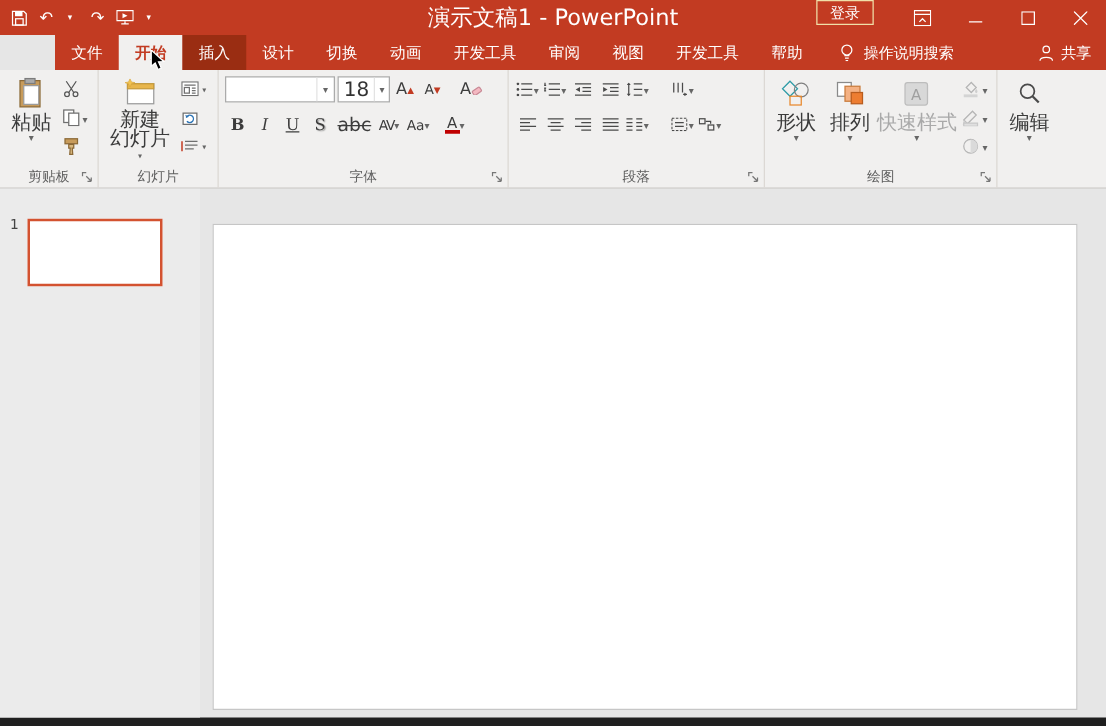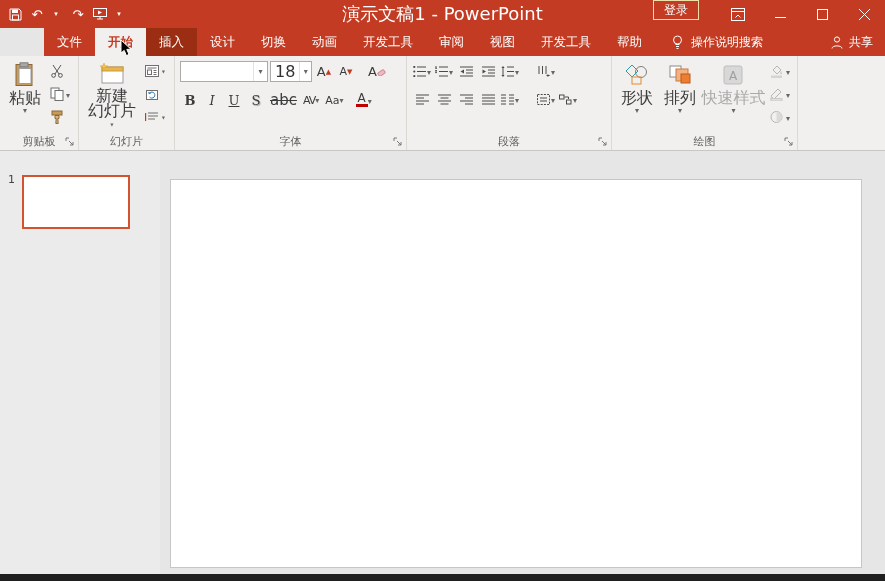--- a/index.html
+++ b/index.html
@@ -517,20 +517,32 @@
         <span>绘图</span>
       </div>
     <div class="launcher">
       <svg width="10" height="10" viewBox="0 0 10 10">
           <path d="M1,4 V1 h3 M4,4 l4,4 M8,8 v-3 M8,8 h-3" fill="none" stroke="#777"></path>
         </svg>
     </div>
   </div>
 
   <div class="group" style="width:52px;">
+    <div class="group-body" style="justify-content:center;">
+      <div class="bigbtn">
+        <span class="ic">
+          <svg width="20" height="20" viewBox="0 0 20 20">
+              <circle cx="8" cy="8" r="5.5" fill="none" stroke="#4a4a4a" stroke-width="1.4"></circle>
+              <path d="M12.2,12.2 L17,17" stroke="#4a4a4a" stroke-width="1.8"></path>
+            </svg>
+        </span>
+        <span class="lbl">编辑</span>
+        <span class="caret"></span>
+      </div>
+    </div>
     <div class="group-name"></div>
   </div>
 </div>
 
 <div class="workspace">
   <div class="slidepanel">
     <div class="slide-num">1</div>
     <div class="thumb"></div>
   </div>
   <div class="canvas">

